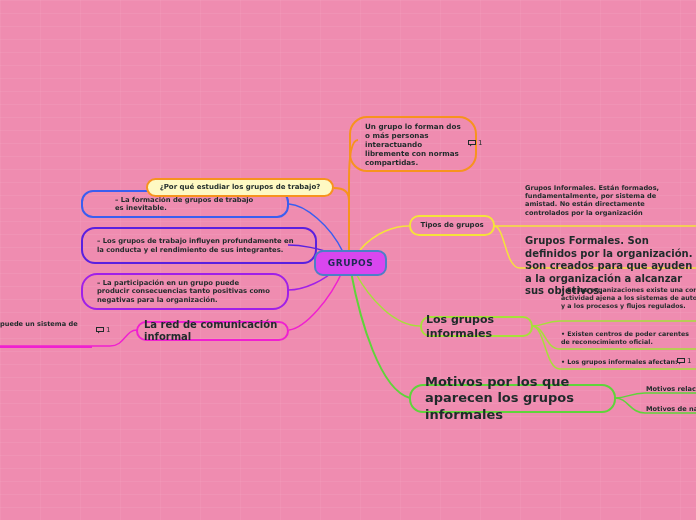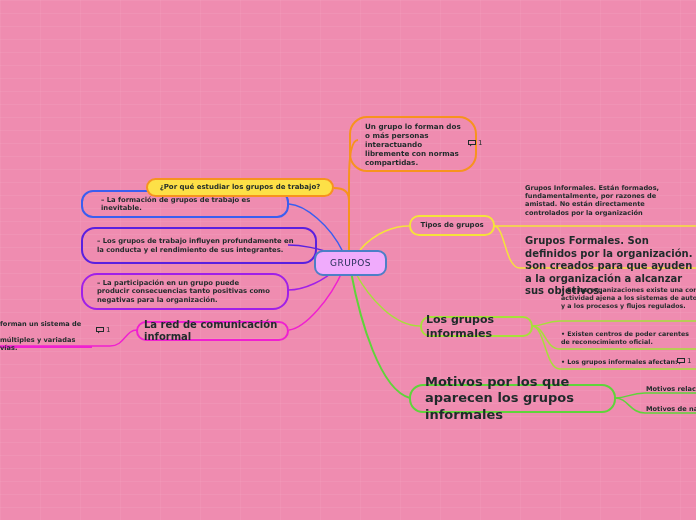--- a/index.html
+++ b/index.html
@@ -16,23 +16,23 @@
   svg.links { position: absolute; left: 0; top: 0; }
   .node {
     position: absolute; box-sizing: border-box;
     border-radius: 16px; border: 2px solid;
     font-size: 7.2px; font-weight: bold; line-height: 1.25;
     padding: 6px 14px;
     display: flex; align-items: center;
   }
   .root {
     position: absolute; left: 314px; top: 250px; width: 69px; height: 22px;
-    background: #f0abfc; border: 2px solid #4c7fc7; border-radius: 9px;
+    background: #d946ef; border: 2px solid #4c7fc7; border-radius: 9px;
     display: flex; align-items: center; justify-content: center;
-    font-size: 9px; font-weight: normal; color: #1e2b52; letter-spacing: 0.5px;
+    font-size: 9px; font-weight: bold; color: #1e2b52; letter-spacing: 0.5px;
   }
   .leaf {
     position: absolute; font-size: 6.6px; font-weight: bold; line-height: 1.25;
     color: #1f2a2a;
   }
   .comment {
     position: absolute; font-size: 7px; color: #1f2a2a;
     display: flex; align-items: center; gap: 2px;
   }
   .comment svg { display: block; }
@@ -75,58 +75,57 @@
   <span>Un grupo lo forman dos o más personas interactuando libremente con normas compartidas.</span>
 </div>
 <div class="comment" style="left:468px;top:139px;">
   <svg width="8" height="7">
       <rect x="0.5" y="0.5" width="7" height="4" fill="none" stroke="#1f2a2a" stroke-width="1"></rect>
       <path d="M2,4.5 L2,6.5 L4,4.5" fill="#1f2a2a"></path>
     </svg>
   <span>1</span>
 </div>
 
-<div class="node" style="left:146px;top:178px;width:188px;height:19px;border-color:#f7931e;border-radius:10px;justify-content:center;padding:0 8px;font-size:7px;background:#fde047;z-index:2;">
+<div class="node" style="left:146px;top:178px;width:188px;height:19px;border-color:#f7931e;border-radius:10px;justify-content:center;padding:0 8px;font-size:7px;background:#fef9c3;z-index:2;">
   <span>¿Por qué estudiar los grupos de trabajo?</span>
 </div>
 
-<div class="node" style="left:81px;top:190px;width:208px;height:28px;border-color:#3a5ef0;border-radius:12px;padding:2px 18px;font-size:6.8px;">
+<div class="node" style="left:81px;top:190px;width:208px;height:28px;border-color:#3a5ef0;border-radius:12px;padding:2px 32px;font-size:6.8px;">
   <span>– La formación de grupos de trabajo es inevitable.</span>
 </div>
 <div class="node" style="left:81px;top:227px;width:236px;height:37px;border-color:#5a20e0;border-radius:14px;padding:2px 14px;font-size:6.8px;">
   <span>– Los grupos de trabajo influyen profundamente en la conducta y el rendimiento de sus integrantes.</span>
 </div>
 <div class="node" style="left:81px;top:273px;width:208px;height:37px;border-color:#a020e8;border-radius:16px;padding:2px 14px;font-size:6.8px;">
   <span>– La participación en un grupo puede producir consecuencias tanto positivas como negativas para la organización.</span>
 </div>
 
 <div class="node" style="left:136px;top:321px;width:153px;height:20px;border-color:#f020d0;border-radius:10px;justify-content:center;padding:0 6px;font-size:10px;">
   <span>La red de comunicación informal</span>
 </div>
 <div class="leaf" style="left:0;top:320px;width:95px;">
-  <div>forman un sistema de</div>
-  <div style="margin-top:8px;">múltiples y variadas vías.</div>
+  <div>puede un sistema de</div>
 </div>
 <div class="comment" style="left:96px;top:326px;">
   <svg width="8" height="7">
       <rect x="0.5" y="0.5" width="7" height="4" fill="none" stroke="#1f2a2a" stroke-width="1"></rect>
       <path d="M2,4.5 L2,6.5 L4,4.5" fill="#1f2a2a"></path>
     </svg>
   <span>1</span>
 </div>
 
 <div class="root">
   <span>GRUPOS</span>
 </div>
 
 <div class="node" style="left:409px;top:215px;width:86px;height:21px;border-color:#f5e33a;border-radius:10px;justify-content:center;padding:0 4px;font-size:7px;">
   <span>Tipos de grupos</span>
 </div>
 <div class="leaf" style="left:525px;top:184px;width:165px;">
-  <span>Grupos Informales. Están formados, fundamentalmente, por razones de amistad. No están directamente controlados por la organización</span>
+  <span>Grupos Informales. Están formados, fundamentalmente, por sistema de amistad. No están directamente controlados por la organización</span>
 </div>
 <div class="leaf" style="left:525px;top:235px;width:168px;font-size:10px;">
   <span>Grupos Formales. Son definidos por la organización. Son creados para que ayuden a la organización a alcanzar sus objetivos.</span>
 </div>
 
 <div class="node" style="left:420px;top:316px;width:113px;height:21px;border-color:#a6e03a;border-radius:10px;justify-content:center;padding:0 4px;font-size:11px;">
   <span>Los grupos informales</span>
 </div>
 <div class="leaf" style="left:561px;top:286px;width:180px;font-size:6.3px;white-space:normal;">
   <span>• En las organizaciones existe una considerable actividad ajena a los sistemas de autoridad formal y a los procesos y flujos regulados.</span>

